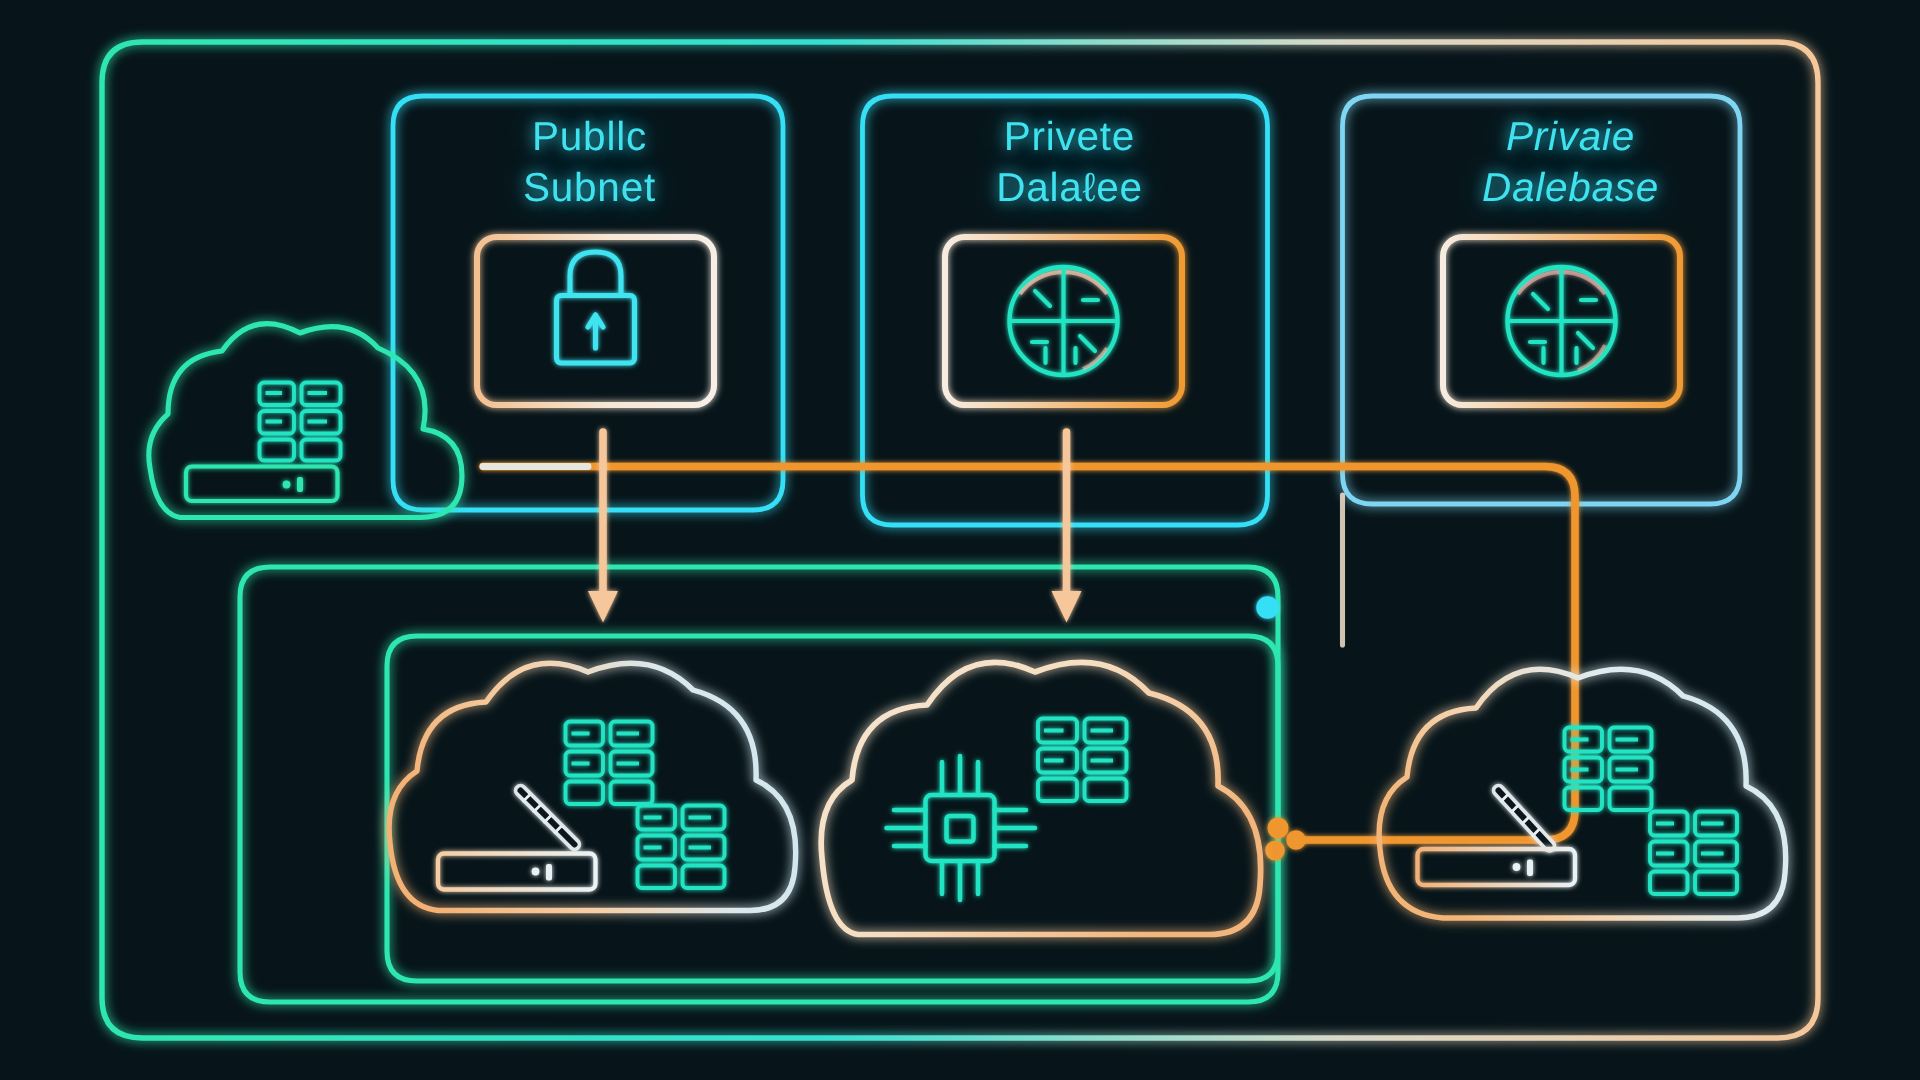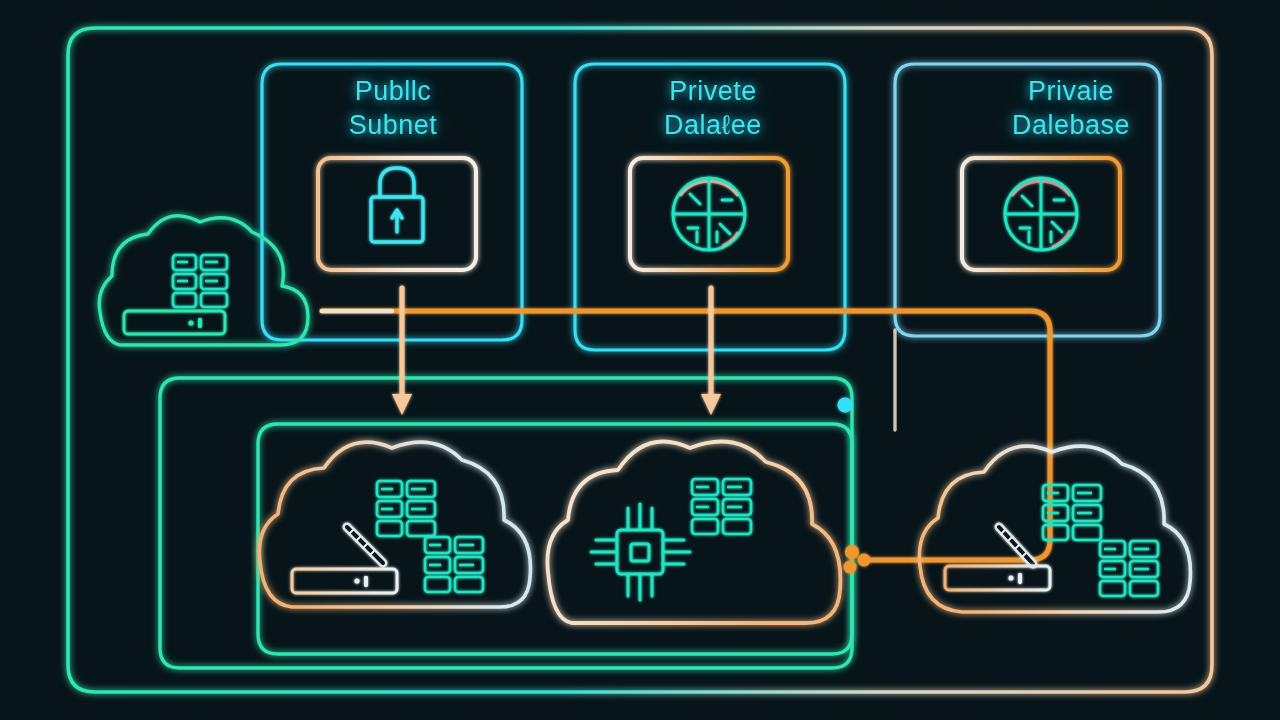--- a/index.html
+++ b/index.html
@@ -33,21 +33,21 @@
     font-size: 27px;
     line-height: 34px;
     font-family: "Liberation Sans", sans-serif;
     letter-spacing: 0.5px;
     text-shadow: 0 0 9px rgba(60,225,245,0.85), 0 0 22px rgba(40,200,230,0.45);
     pointer-events: none;
     white-space: pre-line;
   }
   #title-public  { left: 262px; top: 74px;  width: 262px; }
   #title-db1     { left: 578px; top: 74px;  width: 270px; }
-  #title-db2     { left: 920px; top: 74px;  width: 302px; }
+  #title-db2     { left: 896px; top: 74px;  width: 302px; font-style: italic; }
 </style>
 </head>
 <body>
 
 <div id="stage">
 
   <svg width="1280" height="720" viewBox="0 0 1280 720">
     <defs>
       <linearGradient id="gradOuter" x1="0" y1="0" x2="1" y2="0">
         <stop offset="0%" stop-color="#2fe6b0"></stop>

